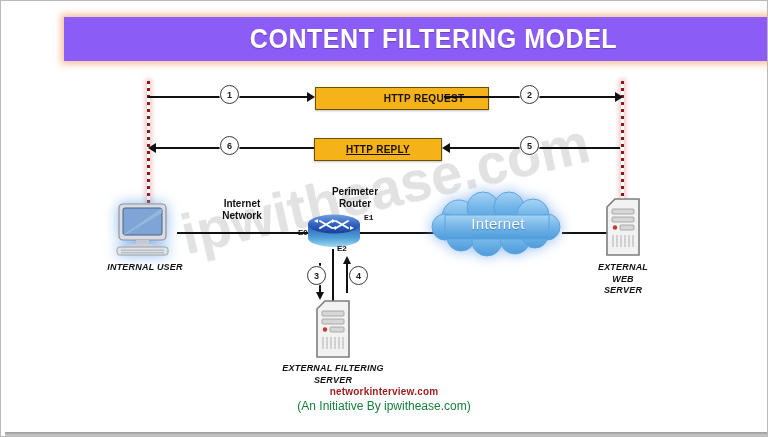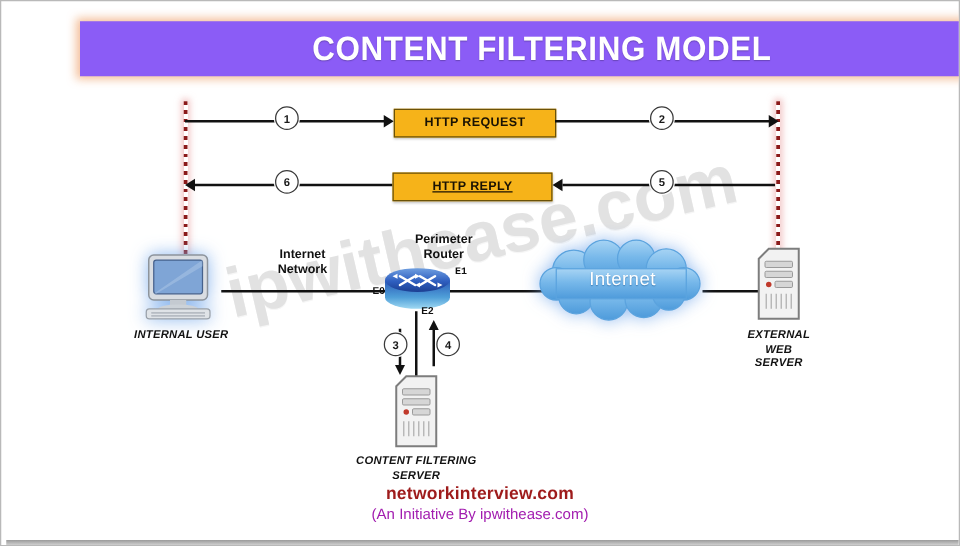--- a/index.html
+++ b/index.html
@@ -107,41 +107,41 @@
     position:absolute;left:424px;top:214px;width:146px;text-align:center;
     font-size:15px;color:#ffffff;font-weight:normal;letter-spacing:.3px;
     text-shadow:0 1px 1px rgba(0,60,120,.45);
   }
 
   
   .server{position:absolute;width:44px;height:62px;}
 
   
   .footer{position:absolute;left:0;right:0;top:385px;text-align:center;}
-  .foot-main{font-size:14px;font-weight:bold;color:#9E1B1B;letter-spacing:.2px;}
-  .foot-sub{font-size:12px;color:#a21caf;margin-top:2px;}
+  .foot-main{font-size:10px;font-weight:bold;color:#9E1B1B;letter-spacing:.2px;}
+  .foot-sub{font-size:12px;color:#15803d;margin-top:2px;}
 </style>
 </head>
 <body>
 
 <div id="page">
   <div class="canvas">
 
     <div class="banner">
       <div class="banner-text">CONTENT FILTERING MODEL</div>
     </div>
 
     <div class="watermark">ipwithease.com</div>
 
     <div class="vline left"></div>
     <div class="vline right"></div>
 
     <div class="hline" style="left:147px;top:95px;width:163px;"></div>
     <div class="arrow-r" style="left:306px;top:91px;"></div>
-    <div class="msgbox" style="left:314px;top:86px;width:128px;height:21px;">
+    <div class="msgbox" style="left:314px;top:86px;width:128px;height:21px;padding-left:44px;">
       <span>HTTP REQUEST</span>
     </div>
     <div class="hline" style="left:443px;top:95px;width:175px;"></div>
     <div class="arrow-r" style="left:614px;top:91px;"></div>
     <div class="badge" style="left:219px;top:84px;">1</div>
     <div class="badge" style="left:519px;top:84px;">2</div>
 
     <div class="hline" style="left:155px;top:146px;width:158px;"></div>
     <div class="arrow-l" style="left:147px;top:142px;"></div>
     <div class="msgbox" style="left:313px;top:137px;width:126px;height:21px;text-decoration:underline;">
@@ -273,21 +273,21 @@
       <g stroke="#b4b4b4" stroke-width="1.1">
         <path d="M12 38 L12 50"></path>
           <path d="M16 38 L16 50"></path>
           <path d="M20 38 L20 50"></path>
         <path d="M24 38 L24 50"></path>
           <path d="M28 38 L28 50"></path>
           <path d="M32 38 L32 50"></path>
       </g>
     </svg>
     <div class="devlabel" style="left:272px;top:362px;width:120px;">
-      <div>CONTENT FILTERING</div>
+      <div>EXTERNAL FILTERING</div>
       <div>SERVER</div>
     </div>
 
     <div class="footer">
       <div class="foot-main">networkinterview.com</div>
       <div class="foot-sub">(An Initiative By ipwithease.com)</div>
     </div>
 
   </div>
 </div>

